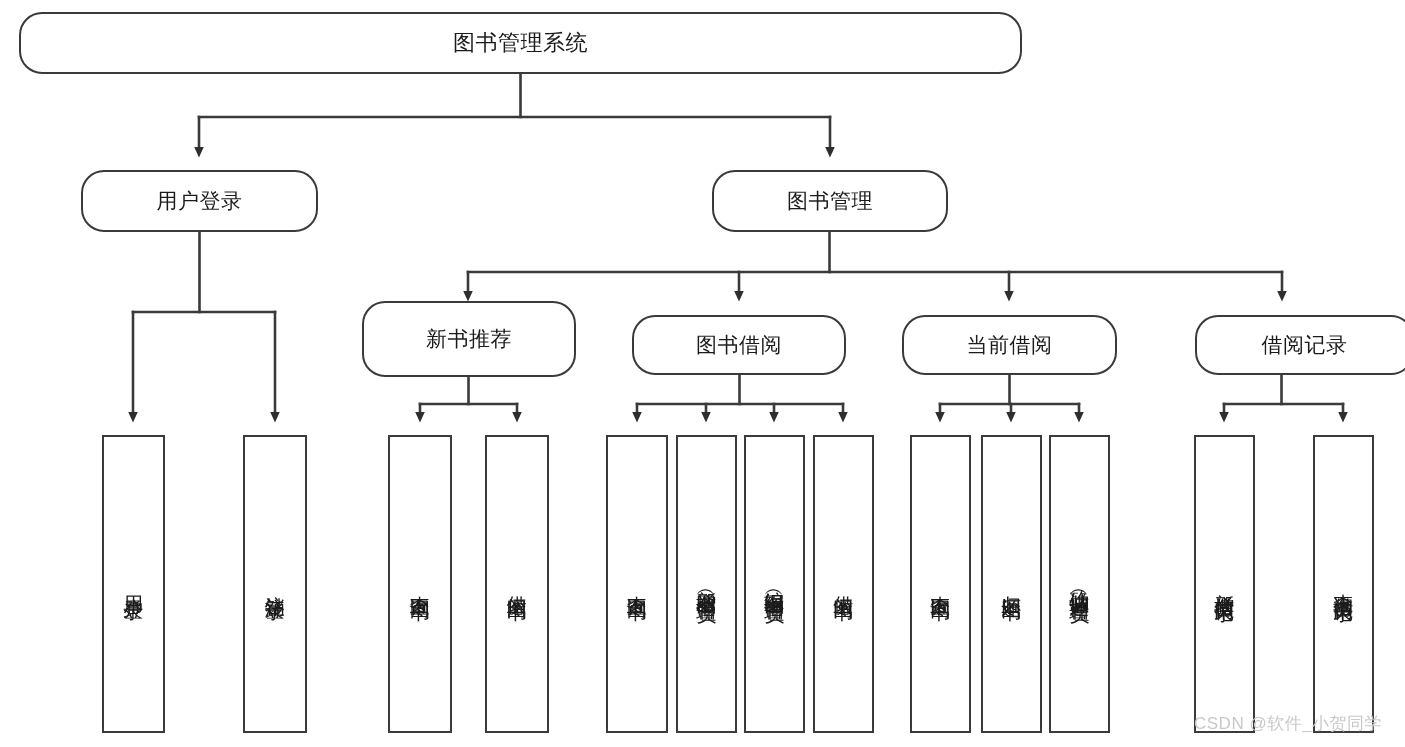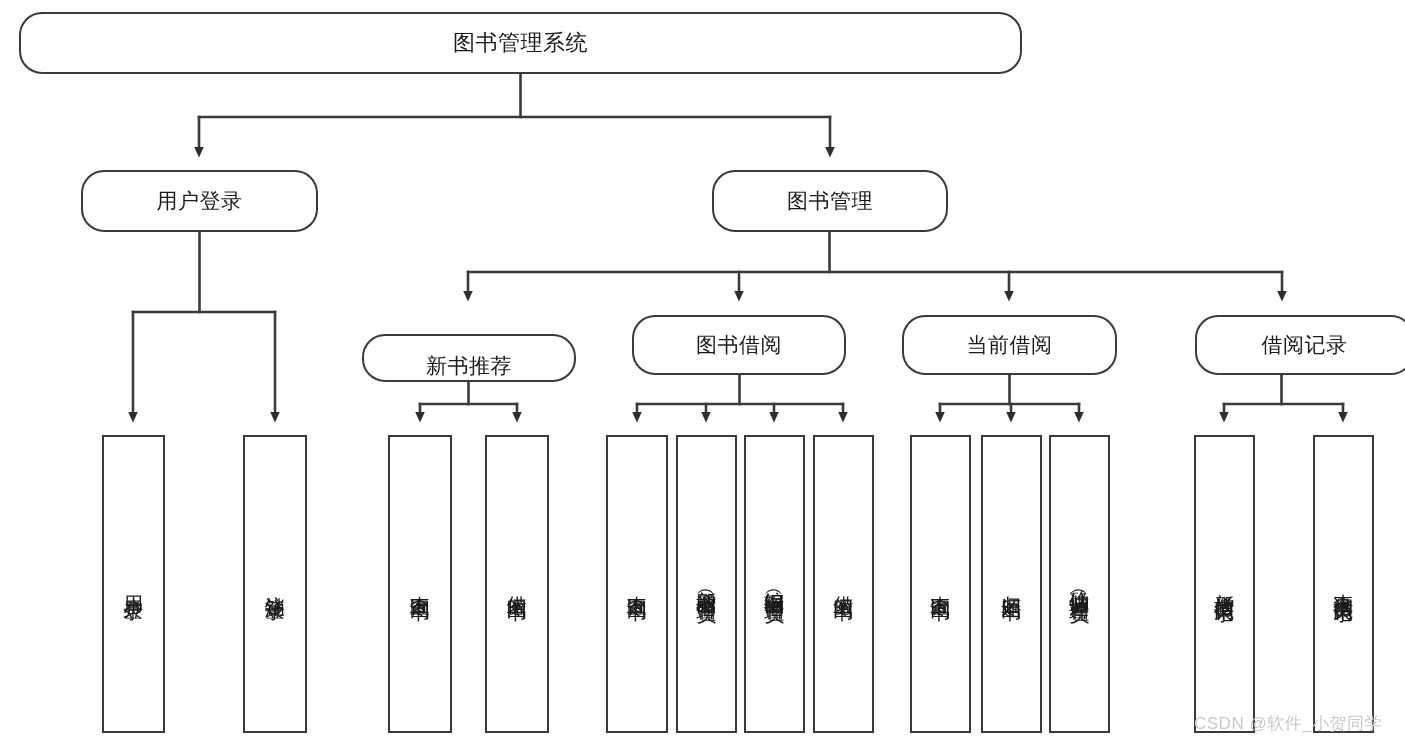--- a/index.html
+++ b/index.html
@@ -119,21 +119,21 @@
     <span>图书管理系统</span>
   </div>
 
   <div class="node-box horizontal" style="left:81px; top:170px; width:237px; height:62px;">
     <span>用户登录</span>
   </div>
   <div class="node-box horizontal" style="left:712px; top:170px; width:236px; height:62px;text-align:center;">
     <span>图书管理</span>
   </div>
 
-  <div class="node-box horizontal" style="left:362px; top:334px; width:214px; height:48px;align-items:flex-end;">
+  <div class="node-box horizontal" style="left:362px; top:301px; width:214px; height:76px;">
     <span>新书推荐</span>
   </div>
   <div class="node-box horizontal" style="left:632px; top:315px; width:214px; height:60px;">
     <span>图书借阅</span>
   </div>
   <div class="node-box horizontal" style="left:902px; top:315px; width:215px; height:60px;">
     <span>当前借阅</span>
   </div>
   <div class="node-box horizontal" style="left:1195px; top:315px; width:219px; height:60px;font-family:Liberation Serif, serif;">
     <span>借阅记录</span>

